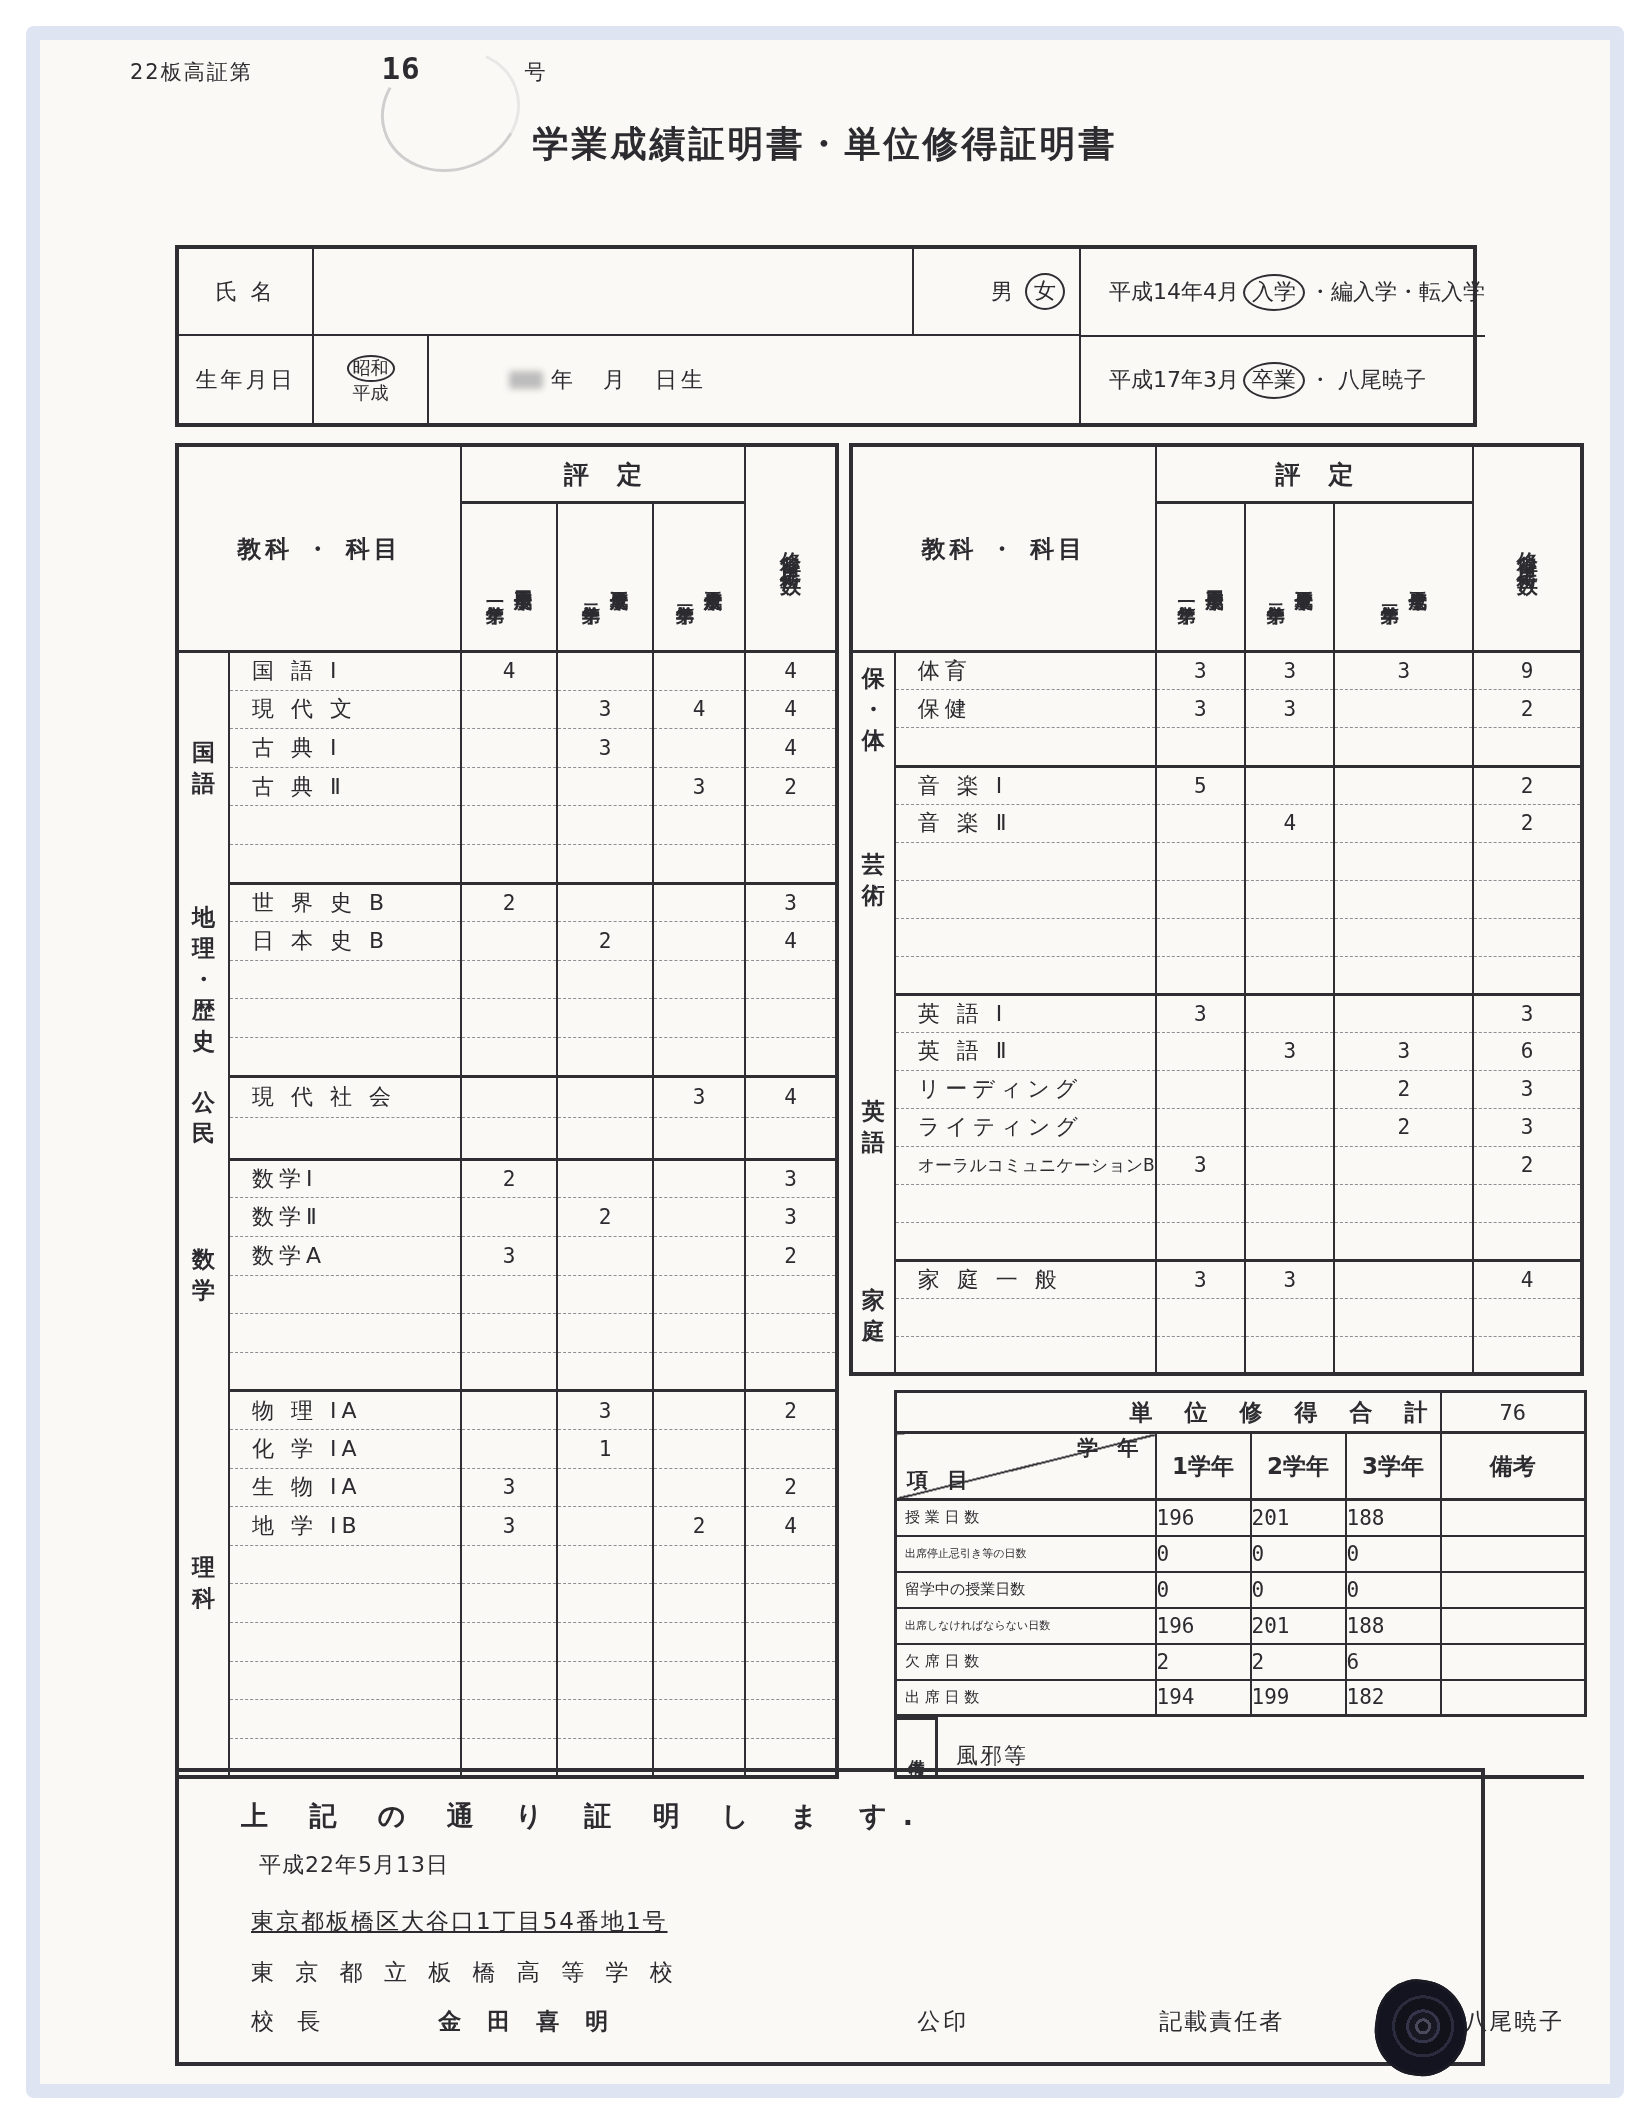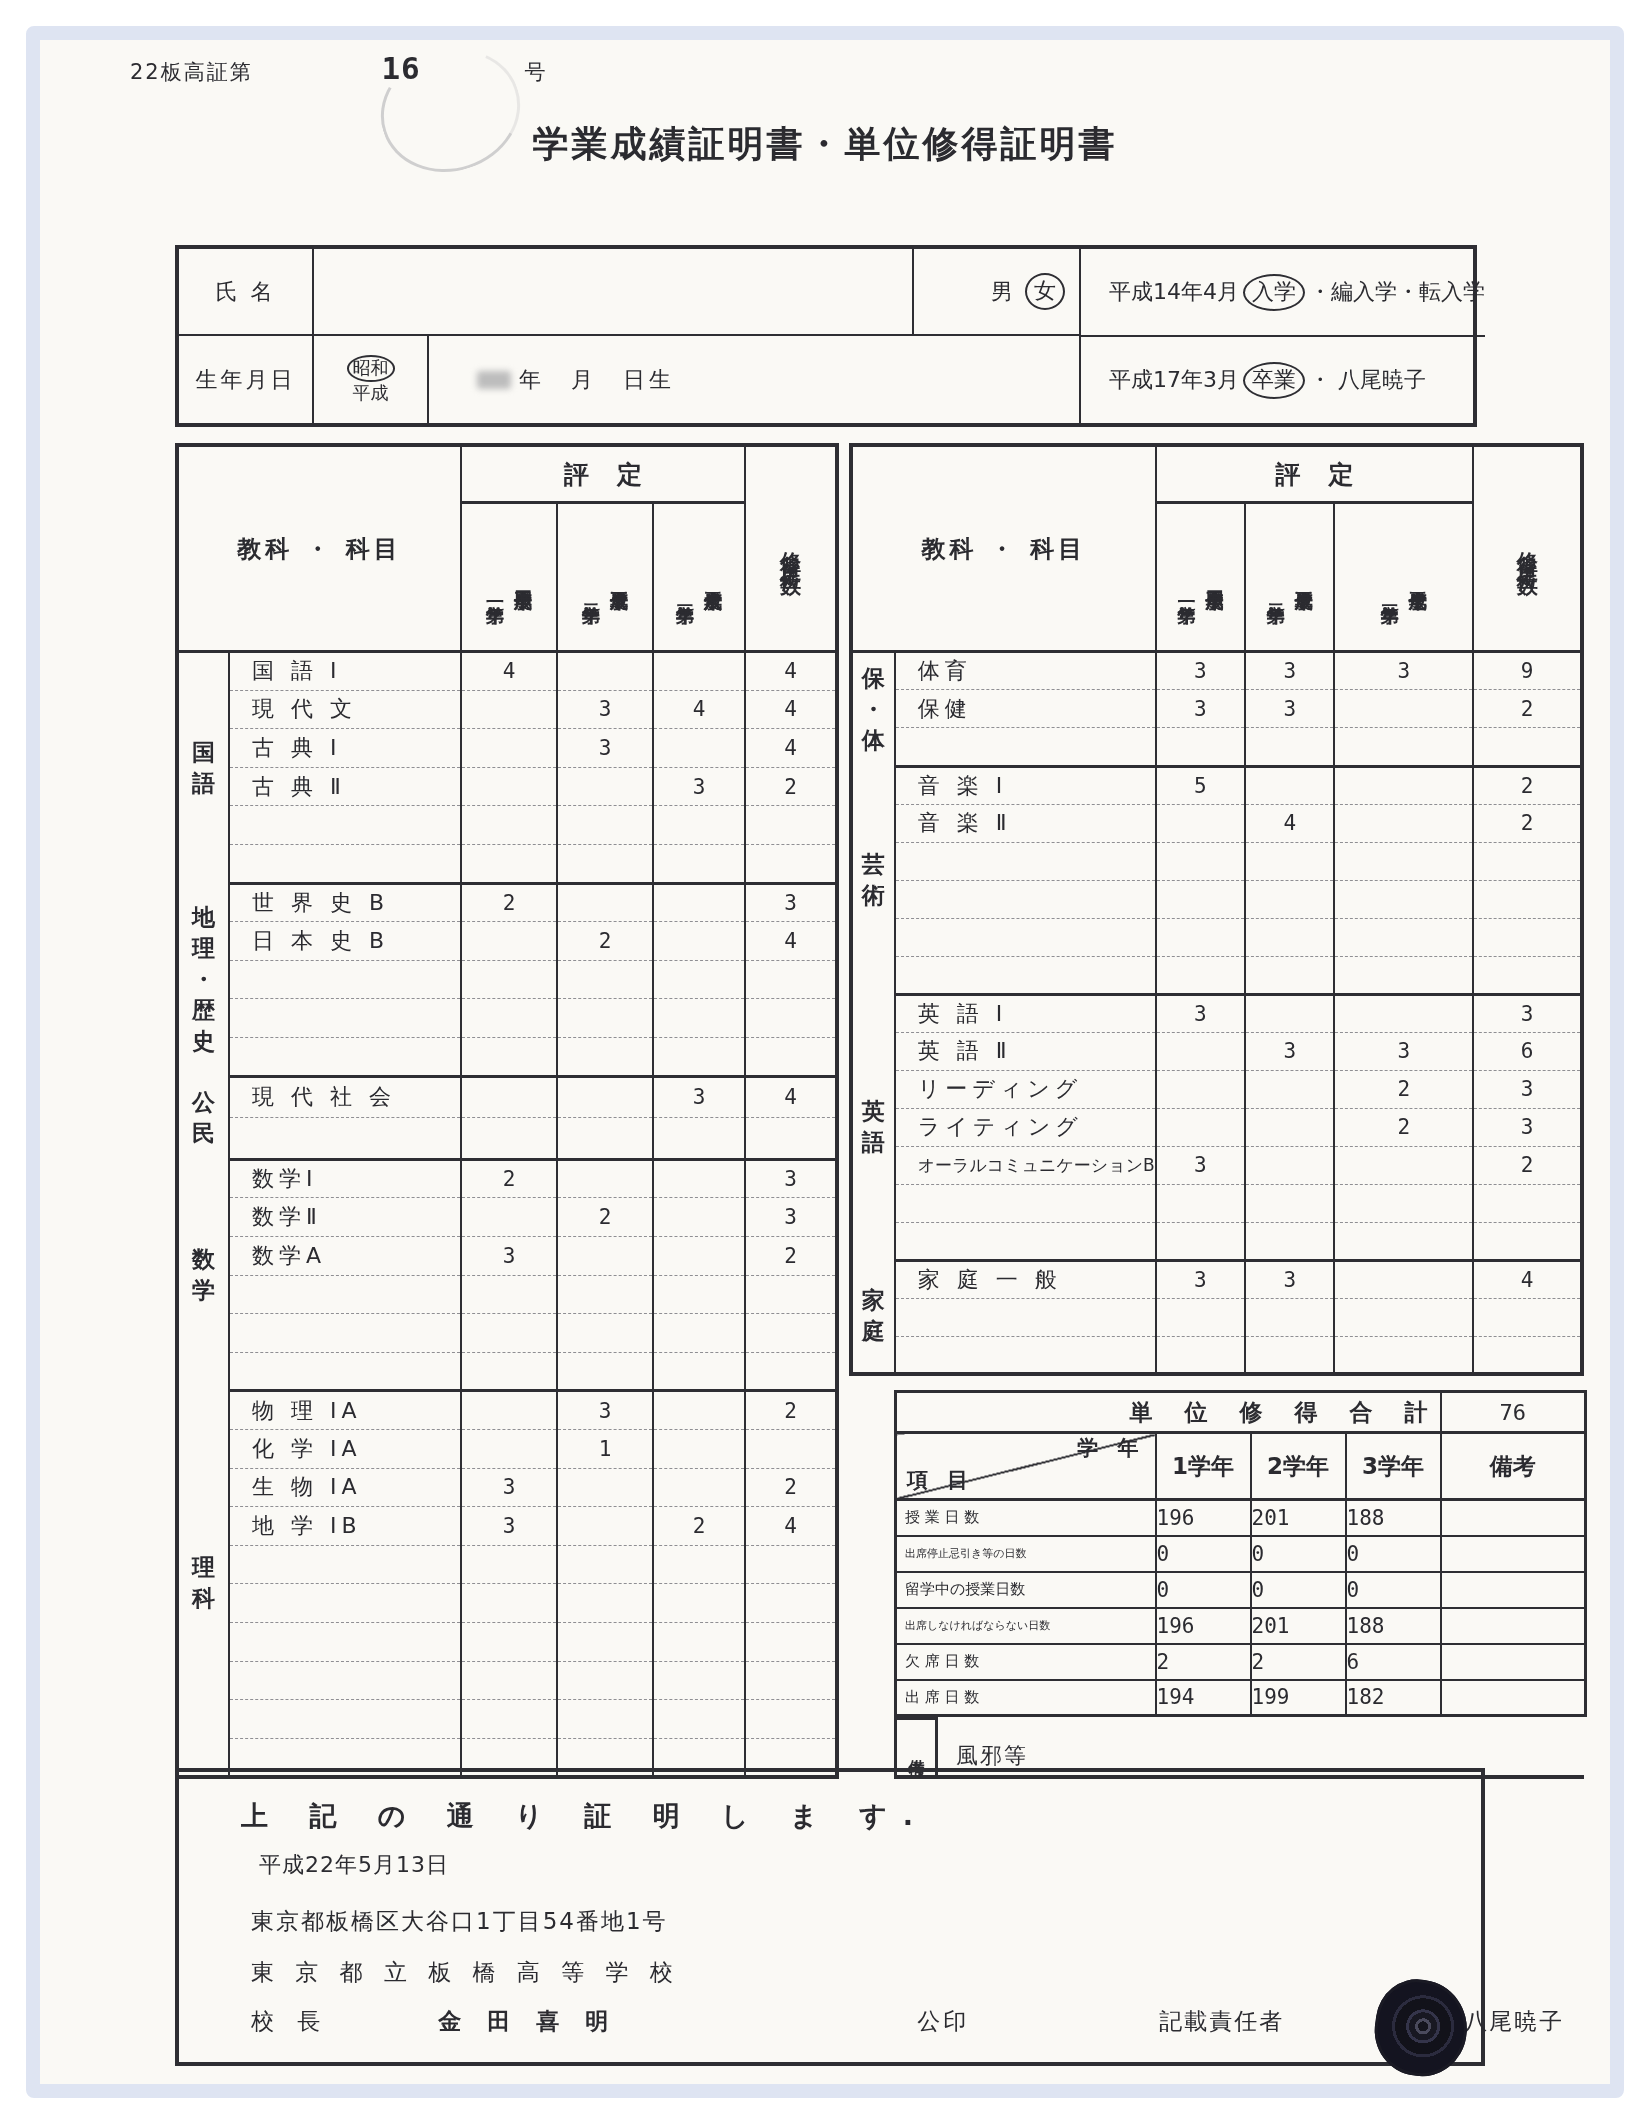--- a/index.html
+++ b/index.html
@@ -21,21 +21,21 @@
   .info{position:absolute;left:135px;top:205px;width:1302px;height:182px;display:flex;border:4px solid #2e2e33;box-sizing:border-box;}
   .info *{box-sizing:border-box;}
   .info-left{width:900px;display:flex;flex-direction:column;}
   .irow{display:flex;flex:1;}
   .icell{border-right:2px solid #2e2e33;border-bottom:2px solid #2e2e33;display:flex;align-items:center;font-size:22px;}
   .irow:last-child .icell{border-bottom:none;}
   .c-label{width:135px;justify-content:center;letter-spacing:3px;}
   .c-mid{width:600px;justify-content:center;letter-spacing:10px;}
   .c-gender{width:165px;justify-content:center;border-right:none;}
   .c-era{width:115px;flex-direction:column;justify-content:center;font-size:18px;line-height:1.25;}
-  .c-rest{width:650px;border-right:none;padding-left:48px;letter-spacing:4px;}
+  .c-rest{width:650px;border-right:none;padding-left:80px;letter-spacing:4px;}
   .gender-pair{display:flex;align-items:center;gap:12px;justify-content:flex-end;width:100%;padding-right:14px;}
   .circle{display:inline-block;border:2px solid #2e2e33;border-radius:50%;padding:1px 7px 2px;}
   .circle-sm{display:inline-block;border:2px solid #2e2e33;border-radius:50%;padding:0 4px;}
   .info-right{flex:1;display:flex;flex-direction:column;border-left:2px solid #2e2e33;}
   .ircell{flex:1;display:flex;align-items:center;padding-left:28px;font-size:22px;border-bottom:2px solid #2e2e33;white-space:nowrap;}
   .info-right .ircell:last-child{border-bottom:none;}
   .ircell .circle{margin:0 4px;}
   .smudge{display:inline-block;width:34px;height:18px;background:#bdbdbd;filter:blur(3px);margin-right:8px;border-radius:3px;}
 
   
@@ -79,21 +79,21 @@
   .sum td.sl.xs{font-size:11px;letter-spacing:0;}
   .sum td.sv{font-family:"DejaVu Sans Mono",monospace;font-size:21px;}
   .biko{display:flex;margin-left:45px;width:690px;height:58px;border-bottom:4px solid #2e2e33;}
   .biko-label{width:38px;border:3px solid #2e2e33;border-bottom:none;writing-mode:vertical-rl;display:flex;align-items:center;justify-content:center;font-size:16px;font-weight:bold;letter-spacing:2px;}
   .biko-value{flex:1;padding:24px 0 0 18px;font-size:22px;letter-spacing:2px;}
 
   
   .cert{position:absolute;left:135px;top:1728px;width:1310px;height:298px;border:4px solid #2e2e33;box-sizing:border-box;}
   .cert-line1{margin:26px 0 0 62px;font-size:27px;letter-spacing:16px;font-weight:bold;}
   .cert-date{margin:16px 0 0 80px;font-size:22px;letter-spacing:1px;}
-  .cert-addr{margin:26px 0 16px 72px;font-size:23px;letter-spacing:2px;}
+  .cert-addr{margin:26px 0 16px 72px;font-size:23px;letter-spacing:2px;text-decoration:underline;}
   .cert-school{margin:20px 0 0 72px;font-size:23px;letter-spacing:7px;}
   .cert-sign{display:flex;align-items:center;margin:18px 0 0 72px;font-size:23px;white-space:nowrap;}
   .sg-principal{letter-spacing:8px;}
   .sg-pname{margin-left:110px;letter-spacing:9px;font-weight:bold;}
   .sg-koin{margin-left:300px;letter-spacing:3px;}
   .sg-recorder{margin-left:190px;letter-spacing:2px;}
   .sg-rname{margin-left:180px;letter-spacing:2px;}
   .seal{position:absolute;right:14px;bottom:-14px;width:92px;height:96px;border-radius:46% 54% 50% 50%;
     background:repeating-radial-gradient(circle at 52% 48%, #15151d 0 5px, #4a4a5c 5px 8px, #181822 8px 14px, #34344a 14px 17px, #12121a 17px 28px, #2b2b3e 28px 31px, #141420 31px 50px);
     box-shadow:0 0 0 3px #1a1a24 inset;transform:rotate(8deg);}

